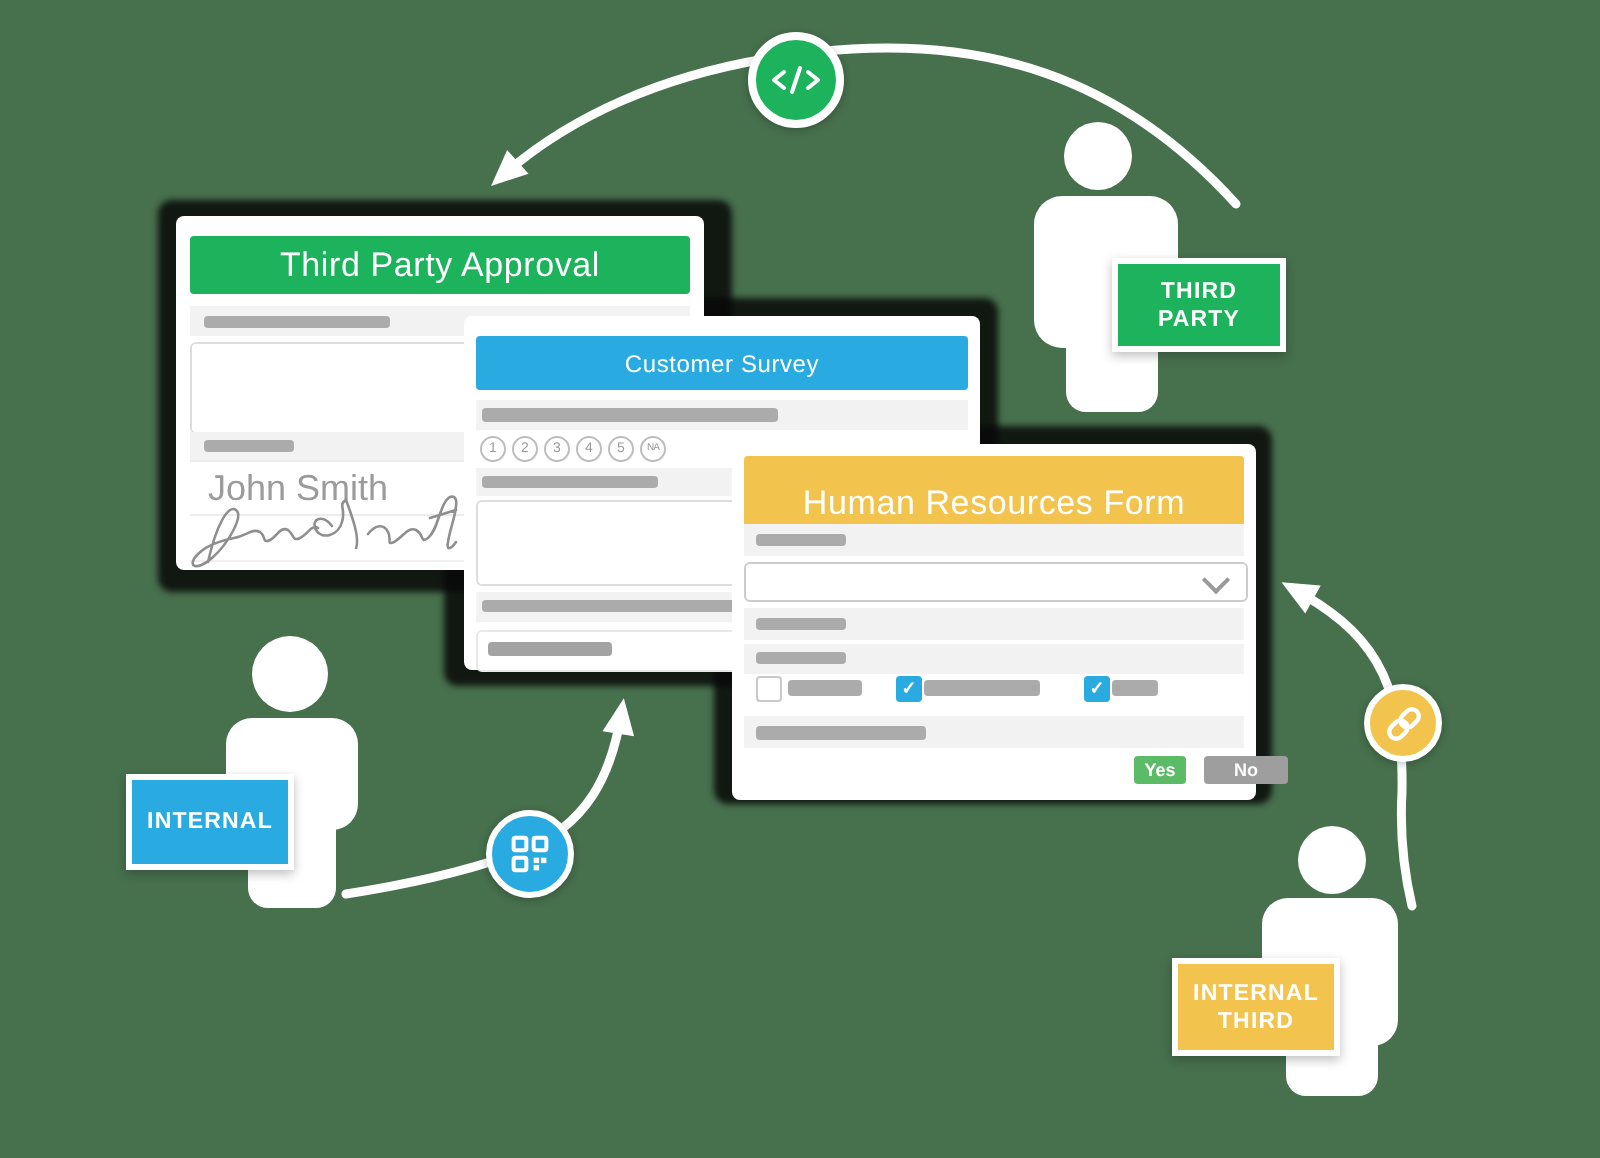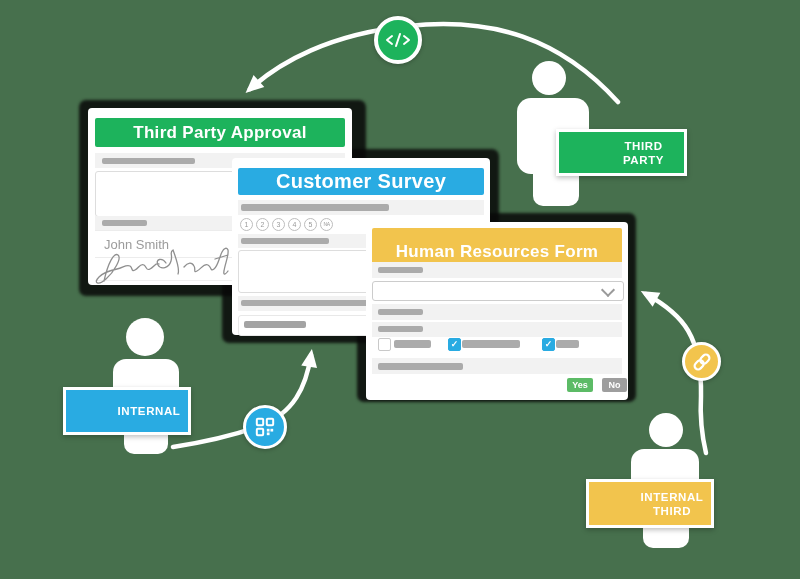--- a/index.html
+++ b/index.html
@@ -5,45 +5,45 @@
   html,body{margin:0;padding:0;}
   body{
     width:800px;height:579px;position:relative;overflow:hidden;
     background:#47704d;
     font-family:"Liberation Sans", sans-serif;
   }
   .abs{position:absolute;}
   
   .shadow{position:absolute;background:rgba(8,8,8,0.85);border-radius:7px;filter:blur(1.5px);z-index:1;}
   .card{position:absolute;background:#fff;border-radius:4px;z-index:2;}
-  .hdr{position:absolute;color:#fff;font-weight:bold;letter-spacing:.3px;border-radius:2px;
+  .hdr{position:absolute;color:#fff;font-weight:normal;letter-spacing:.3px;border-radius:2px;
        display:flex;align-items:center;justify-content:center;}
   .hdr.green{background:#1db35c;}
   .hdr.blue{background:#29abe2;}
   .hdr.yellow{background:#f2c44d;}
   .strip{position:absolute;background:#f2f2f2;}
   .bar{position:absolute;background:#ababab;border-radius:2px;height:6px;}
   .wbox{position:absolute;background:#fff;border:1px solid #ddd;border-radius:3px;}
   .namerow{position:absolute;border-top:1px solid #ececec;border-bottom:1px solid #ececec;
-           color:#9b9b9b;font-size:13px;display:flex;align-items:center;padding-left:9px;}
+           color:#9b9b9b;font-size:18px;display:flex;align-items:center;padding-left:9px;}
   .chev{position:absolute;width:8px;height:8px;border-right:2px solid #9a9a9a;border-bottom:2px solid #9a9a9a;
         transform:rotate(45deg);}
   .cb{position:absolute;width:11px;height:11px;background:#fff;border:1px solid #c9c9c9;border-radius:2px;
       font-size:9px;line-height:11px;text-align:center;color:#fff;font-weight:bold;}
   .cb.checked{background:#29abe2;border-color:#29abe2;}
   .btn{position:absolute;border-radius:2px;color:#fff;font-size:9px;font-weight:bold;
        display:flex;align-items:center;justify-content:center;}
   .btn.yes{background:#5cbb66;}
   .btn.no{background:#9e9e9e;}
   .rc{display:inline-block;width:11px;height:11px;border:1px solid #bdbdbd;border-radius:50%;
       font-size:7px;line-height:11px;text-align:center;color:#9a9a9a;margin-right:3px;vertical-align:top;}
   .rc.na{font-size:5px;letter-spacing:-0.5px;}
   .tag{position:absolute;border:3px solid #fff;color:#fff;font-weight:bold;font-size:11.5px;
        letter-spacing:.6px;text-align:center;display:flex;align-items:center;justify-content:center;
-       line-height:14px;box-shadow:0 2px 5px rgba(0,0,0,0.25);z-index:6;padding-left:44px;}
+       line-height:14px;box-shadow:0 2px 5px rgba(0,0,0,0.25);z-index:6;}
   .tag.blue{background:#29abe2;}
   .tag.green{background:#1db35c;}
   .tag.yellow{background:#f2c44d;}
   .badge{position:absolute;border-radius:50%;border:4px solid #fff;display:flex;align-items:center;
          justify-content:center;box-shadow:0 1px 4px rgba(0,0,0,0.25);z-index:5;}
   .overlay{position:absolute;left:0;top:0;z-index:3;pointer-events:none;}
   .person{position:absolute;z-index:4;pointer-events:none;}
 </style>
 </head>
 <body>
@@ -57,21 +57,21 @@
   <div class="strip" style="left:7px;top:45px;width:250px;height:15px;"></div>
   <div class="bar" style="left:14px;top:50px;width:93px;"></div>
   <div class="wbox" style="left:7px;top:63px;width:250px;height:44px;"></div>
   <div class="strip" style="left:7px;top:108px;width:250px;height:14px;"></div>
   <div class="bar" style="left:14px;top:112px;width:45px;"></div>
   <div class="namerow" style="left:7px;top:122px;width:250px;height:26px;">John Smith</div>
   <div class="abs" style="left:7px;top:149px;width:250px;height:23px;border-bottom:1px solid #f0f0f0;"></div>
 </div>
 
 <div class="card" style="left:232px;top:158px;width:258px;height:177px;">
-  <div class="hdr blue" style="left:6px;top:10px;width:246px;height:27px;font-size:20px;text-align:center;">Customer Survey</div>
+  <div class="hdr blue" style="left:6px;top:10px;width:246px;height:27px;font-size:12px;text-align:center;">Customer Survey</div>
   <div class="strip" style="left:6px;top:42px;width:246px;height:15px;"></div>
   <div class="bar" style="left:9px;top:46px;width:148px;height:7px;"></div>
   <div class="abs" style="left:8px;top:60px;">
     <span class="rc">1</span><span class="rc">2</span><span class="rc">3</span><span class="rc">4</span><span class="rc">5</span><span class="rc na">NA</span>
   </div>
   <div class="strip" style="left:6px;top:76px;width:246px;height:14px;"></div>
   <div class="bar" style="left:9px;top:80px;width:88px;"></div>
   <div class="wbox" style="left:6px;top:92px;width:246px;height:41px;"></div>
   <div class="strip" style="left:6px;top:138px;width:246px;height:15px;"></div>
   <div class="bar" style="left:9px;top:142px;width:128px;"></div>
@@ -92,21 +92,21 @@
   <div class="bar" style="left:12px;top:104px;width:45px;"></div>
   <span class="cb" style="left:12px;top:116px;"></span>
   <div class="bar" style="left:28px;top:118px;width:37px;height:8px;"></div>
   <span class="cb checked" style="left:82px;top:116px;">✓</span>
   <div class="bar" style="left:96px;top:118px;width:58px;height:8px;"></div>
   <span class="cb checked" style="left:176px;top:116px;">✓</span>
   <div class="bar" style="left:190px;top:118px;width:23px;height:8px;"></div>
   <div class="strip" style="left:6px;top:136px;width:250px;height:16px;"></div>
   <div class="bar" style="left:12px;top:141px;width:85px;height:7px;"></div>
   <div class="btn yes" style="left:201px;top:156px;width:26px;height:14px;">Yes</div>
-  <div class="btn no" style="left:236px;top:156px;width:25px;height:14px;">No</div>
+  <div class="btn no" style="left:236px;top:156px;width:42px;height:14px;">No</div>
 </div>
 
 <svg class="overlay" width="800" height="579" viewBox="0 0 800 579">
   <defs>
     <marker id="ah" markerUnits="userSpaceOnUse" markerWidth="22" markerHeight="22" refX="13" refY="9" orient="auto">
       <path d="M1 1 L19 9 L1 17 Z" fill="#ffffff"></path>
     </marker>
   </defs>
   <path d="M618 102 C560 38 492 17 408 26 C330 34 280 62 250 89" fill="none" stroke="#fff" stroke-width="4.5" stroke-linecap="round" marker-end="url(#ah)"></path>
   <path d="M173 447 C212 441 238 434 260 426 C294 413 306 387 311 355" fill="none" stroke="#fff" stroke-width="4.5" stroke-linecap="round" marker-end="url(#ah)"></path>

